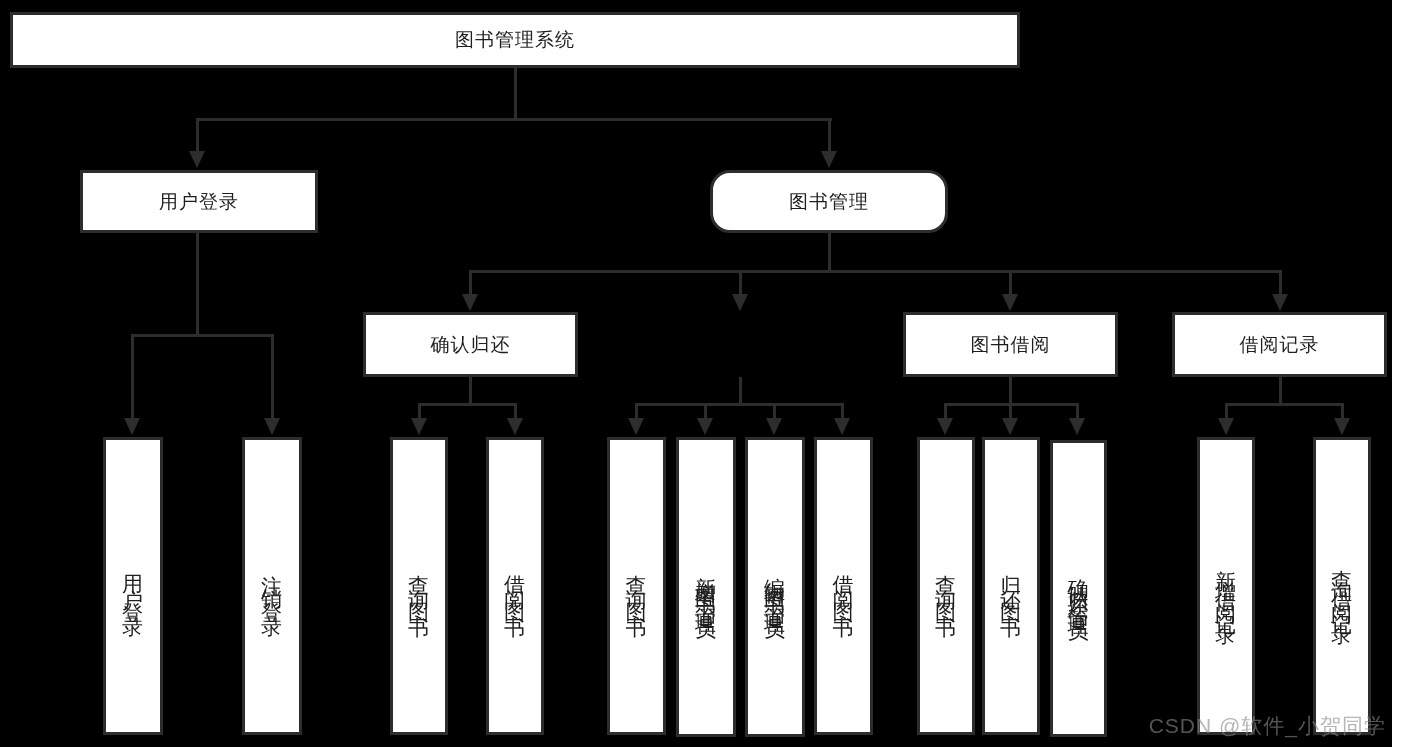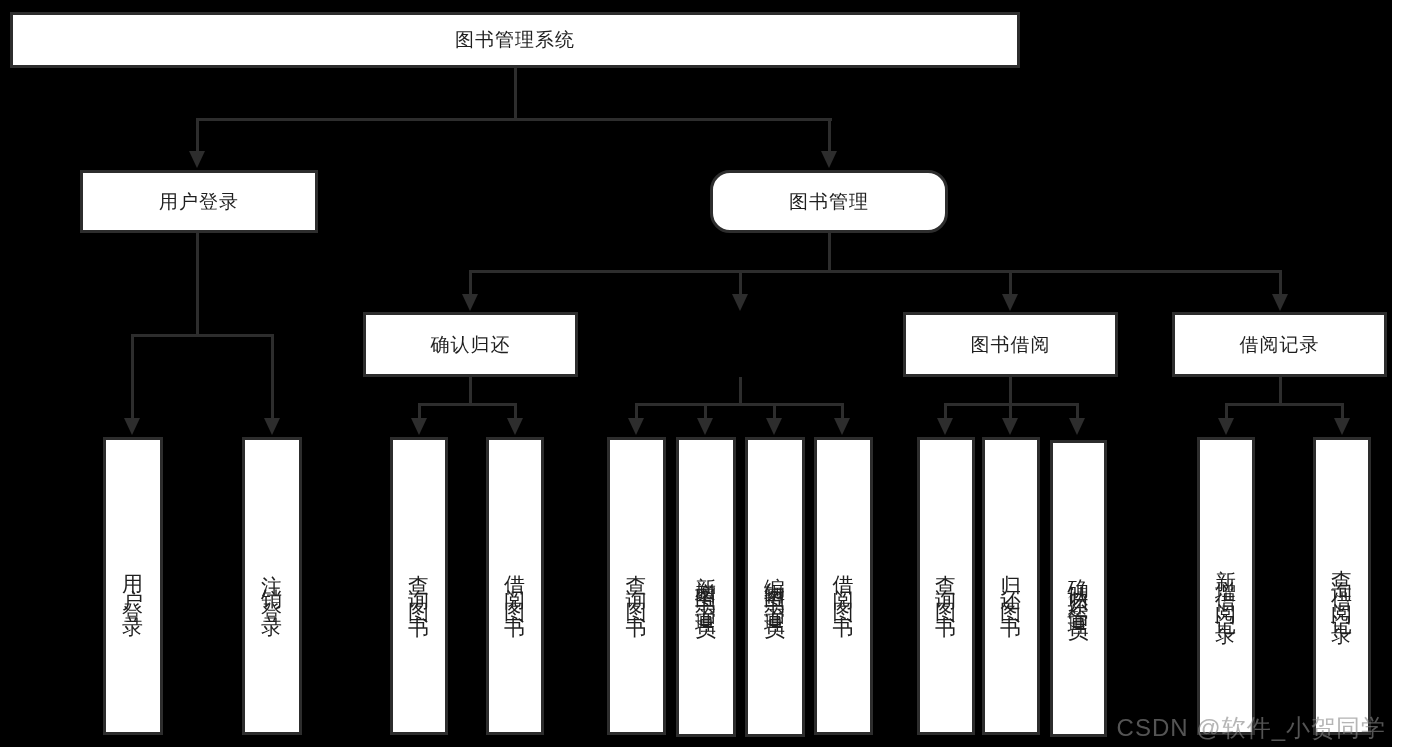--- a/index.html
+++ b/index.html
@@ -59,21 +59,21 @@
     width: 0;
     height: 0;
     border-left: 8px solid transparent;
     border-right: 8px solid transparent;
     border-top: 17px solid #2d2d2d;
   }
   .watermark {
     position: absolute;
     right: 6px;
     top: 712px;
-    font-size: 24px;
+    font-size: 21px;
     color: rgba(135, 135, 135, 0.62);
     letter-spacing: 1px;
     z-index: 10;
     white-space: nowrap;
   }
 </style>
 </head>
 <body>
 
 <div class="canvas">

